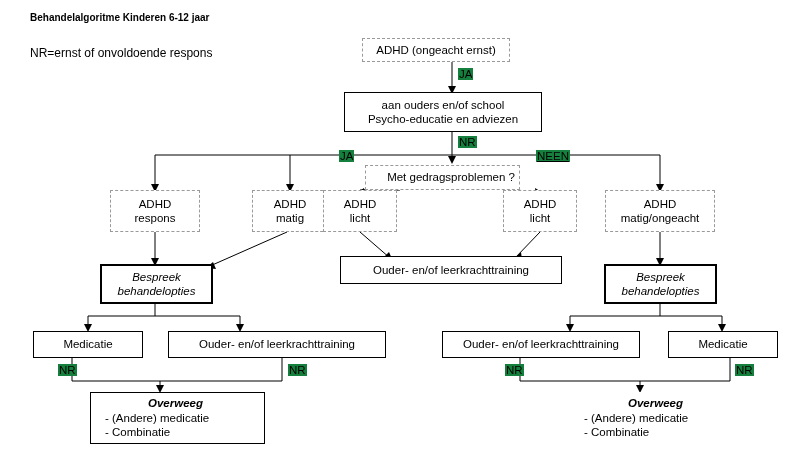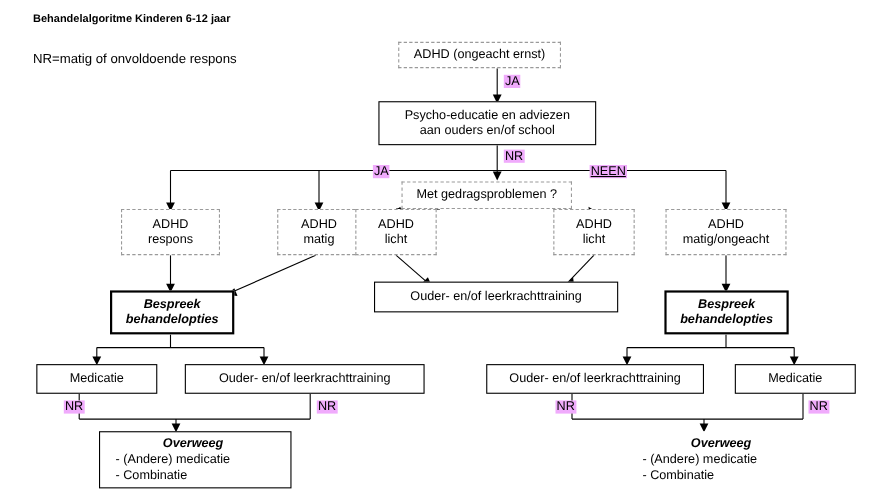--- a/index.html
+++ b/index.html
@@ -44,51 +44,51 @@
     padding: 2px 4px;
   }
   .dashed {
     border: 1px dashed #9a9a9a;
   }
   .solid {
     border: 1px solid #000000;
   }
   .bold-box {
     border: 2px solid #000000;
-    font-weight: bold;
+    font-weight: normal;
     font-style: italic;
   }
   .node .line {
     display: block;
     white-space: nowrap;
   }
   .edge-label {
     position: absolute;
     font-size: 11.5px;
-    background: #f0abfc;
+    background: #15803d;
     padding: 0 1px;
     white-space: nowrap;
   }
   svg.links {
     position: absolute;
     left: 0;
     top: 0;
     width: 800px;
     height: 458px;
     pointer-events: none;
   }
 </style>
 </head>
 <body>
 
 <div id="canvas">
 
   <div class="title" style="left:30px; top:12px;">Behandelalgoritme  Kinderen 6-12 jaar</div>
 
-  <div class="legend" style="left:30px; top:46px;">NR=matig of onvoldoende respons</div>
+  <div class="legend" style="left:30px; top:46px;">NR=ernst of onvoldoende respons</div>
 
   <svg class="links">
     <g stroke="#000000" stroke-width="1" fill="none">
 
       <line x1="452" y1="62" x2="452" y2="90"></line>
       <polygon points="452,94 448,86 456,86" fill="#000000" stroke="none"></polygon>
 
       <line x1="452" y1="132" x2="452" y2="160"></line>
       <polygon points="452,164 448,156 456,156" fill="#000000" stroke="none"></polygon>
 
@@ -153,31 +153,31 @@
     </g>
   </svg>
 
   <div class="node dashed" style="left:362px; top:38px; width:148px; height:24px;">
     <span class="line">ADHD (ongeacht ernst)</span>
   </div>
 
   <div class="edge-label" style="left:458px; top:68px;">JA</div>
 
   <div class="node solid" style="left:344px; top:92px; width:198px; height:40px;">
+    <span class="line">aan ouders en/of school</span>
     <span class="line">Psycho-educatie en adviezen</span>
-    <span class="line">aan ouders en/of school</span>
   </div>
 
   <div class="edge-label" style="left:458px; top:136px;">NR</div>
 
   <div class="edge-label" style="left:339px; top:150px;">JA</div>
 
   <div class="edge-label" style="left:536px; top:150px;text-decoration:underline;">NEEN</div>
 
-  <div class="node dashed" style="left:365px; top:165px; width:155px; height:25px;">
+  <div class="node dashed" style="left:365px; top:165px; width:155px; height:25px;align-items:flex-end;">
     <span class="line">Met gedragsproblemen ?</span>
   </div>
 
   <div class="node dashed" style="left:110px; top:190px; width:90px; height:42px;">
     <span class="line">ADHD</span>
     <span class="line">respons</span>
   </div>
 
   <div class="node dashed" style="left:252px; top:190px; width:76px; height:42px;">
     <span class="line">ADHD</span>

